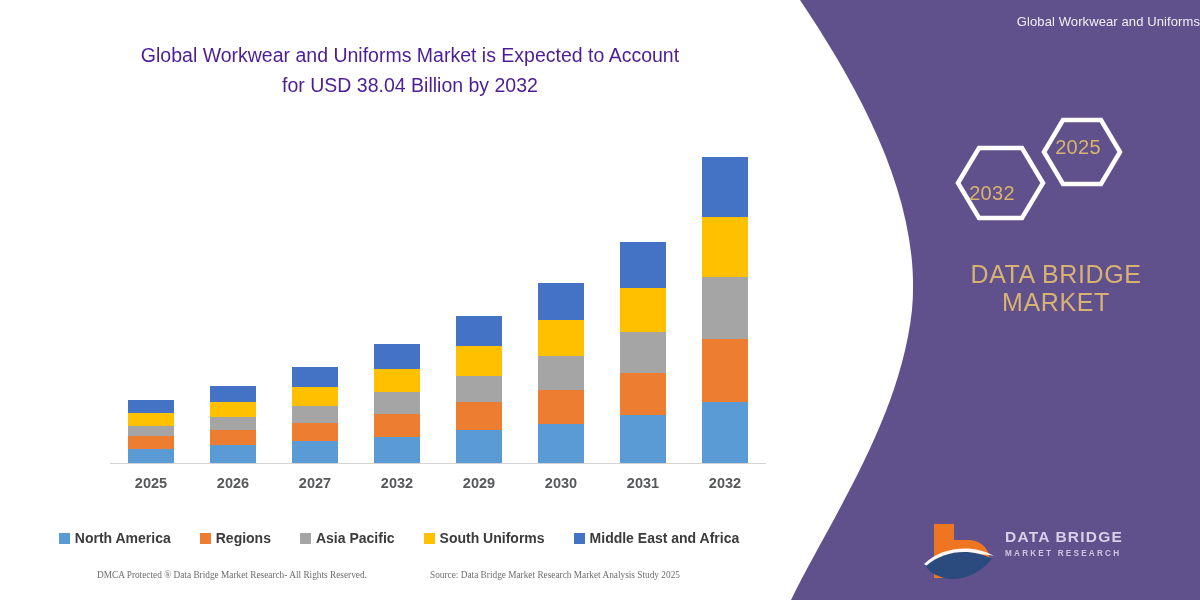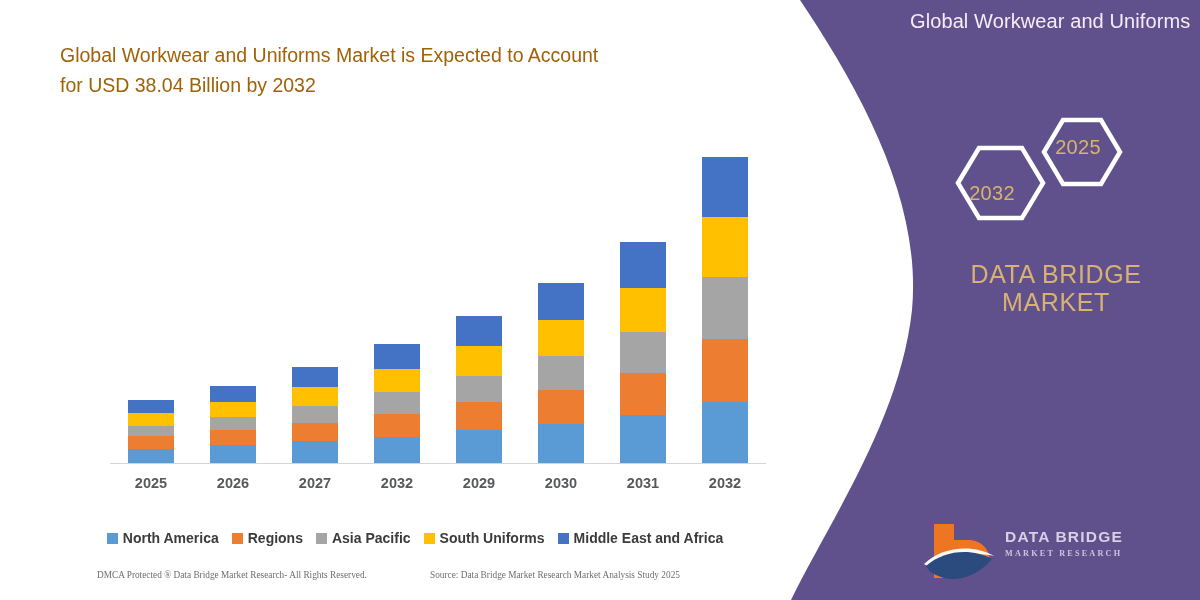--- a/index.html
+++ b/index.html
@@ -26,23 +26,23 @@
 
   .panel-content {
     position: absolute;
     top: 0; right: 0;
     width: 290px; height: 600px;
   }
 
   #panel-title {
     position: absolute;
     top: 8px; left: 0; width: 290px;
-    text-align: left;
+    text-align: right;
     color: #f2eef7;
-    font-size: 20px;
+    font-size: 13px;
     line-height: 27px;
     font-weight: 400;
     letter-spacing: 0.1px;
   }
 
   
   #hex-group {
     position: absolute;
     top: 112px; left: 10px;
     width: 270px; height: 112px;
@@ -87,29 +87,29 @@
     font-weight: 700;
     line-height: 17px;
   }
   #logo-text .l2 {
     color: #cfc4df;
     font-size: 8.2px;
     letter-spacing: 2.2px;
     font-weight: 700;
     line-height: 14px;
     margin-top: 2px;
-    font-family: Liberation Serif, serif;
   }
 
   
   #chart-title {
     position: absolute;
     left: 60px; top: 40px;
     width: 700px;
-    color: #a16207;
+    text-align: center;
+    color: #4c1d95;
     font-size: 19.5px;
     line-height: 30px;
     font-weight: 400;
   }
 
   #plot {
     position: absolute;
     left: 110px; top: 140px;
     width: 656px; height: 324px;
   }
@@ -137,26 +137,26 @@
     position: absolute;
     width: 80px;
     text-align: center;
     color: #58595b;
     font-size: 14.5px;
     font-weight: 700;
   }
 
   #legend {
     position: absolute;
-    left: 60px; top: 530px;
+    left: 44px; top: 530px;
     width: 710px;
     display: flex;
     justify-content: center;
     align-items: center;
-    gap: 13px;
+    gap: 29px;
   }
   .legend-item {
     display: flex;
     align-items: center;
     gap: 5px;
   }
   .legend-swatch {
     width: 11px; height: 11px;
     display: inline-block;
   }

